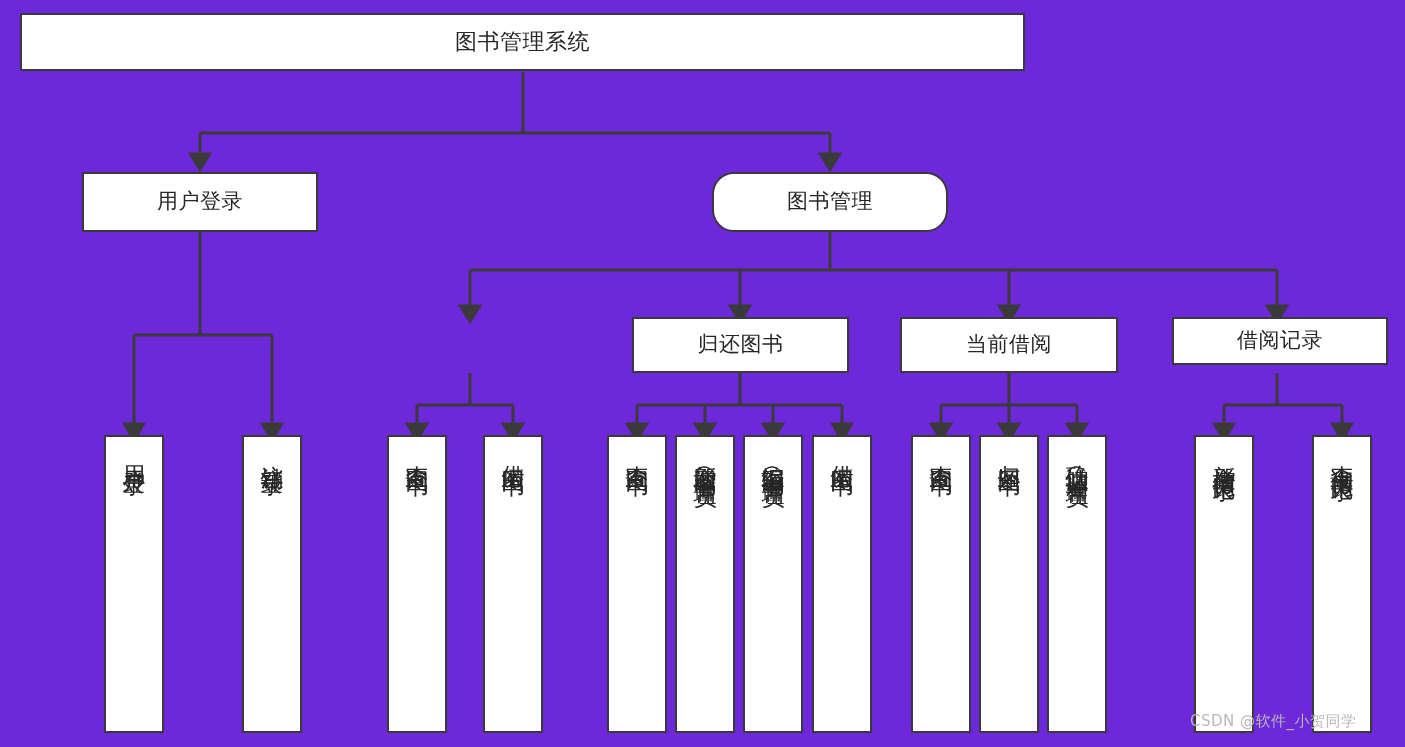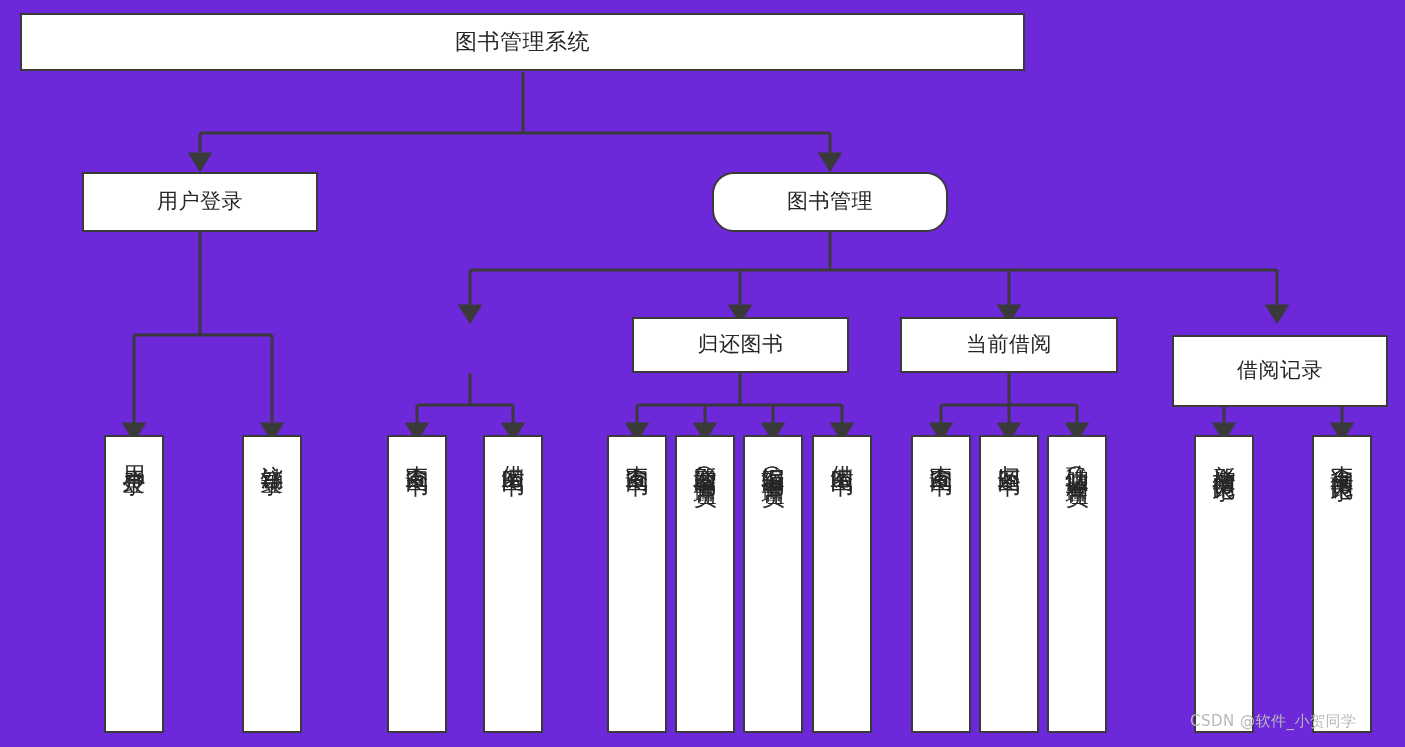--- a/index.html
+++ b/index.html
@@ -140,21 +140,21 @@
 
 
   <div class="node" style="left:632px; top:317px; width:217px; height:56px;">
     <span class="label">归还图书</span>
   </div>
 
   <div class="node" style="left:900px; top:317px; width:218px; height:56px;font-family:Liberation Serif, serif;">
     <span class="label">当前借阅</span>
   </div>
 
-  <div class="node" style="left:1172px; top:317px; width:216px; height:72px;margin-top:18px;">
+  <div class="node" style="left:1172px; top:317px; width:216px; height:48px;">
     <span class="label">借阅记录</span>
   </div>
 
   <div class="node vertical" style="left:104px; top:435px; width:60px; height:298px;">
     <span class="label">用户登录</span>
   </div>
 
   <div class="node vertical" style="left:242px; top:435px; width:60px; height:298px;">
     <span class="label">注销登录</span>
   </div>

